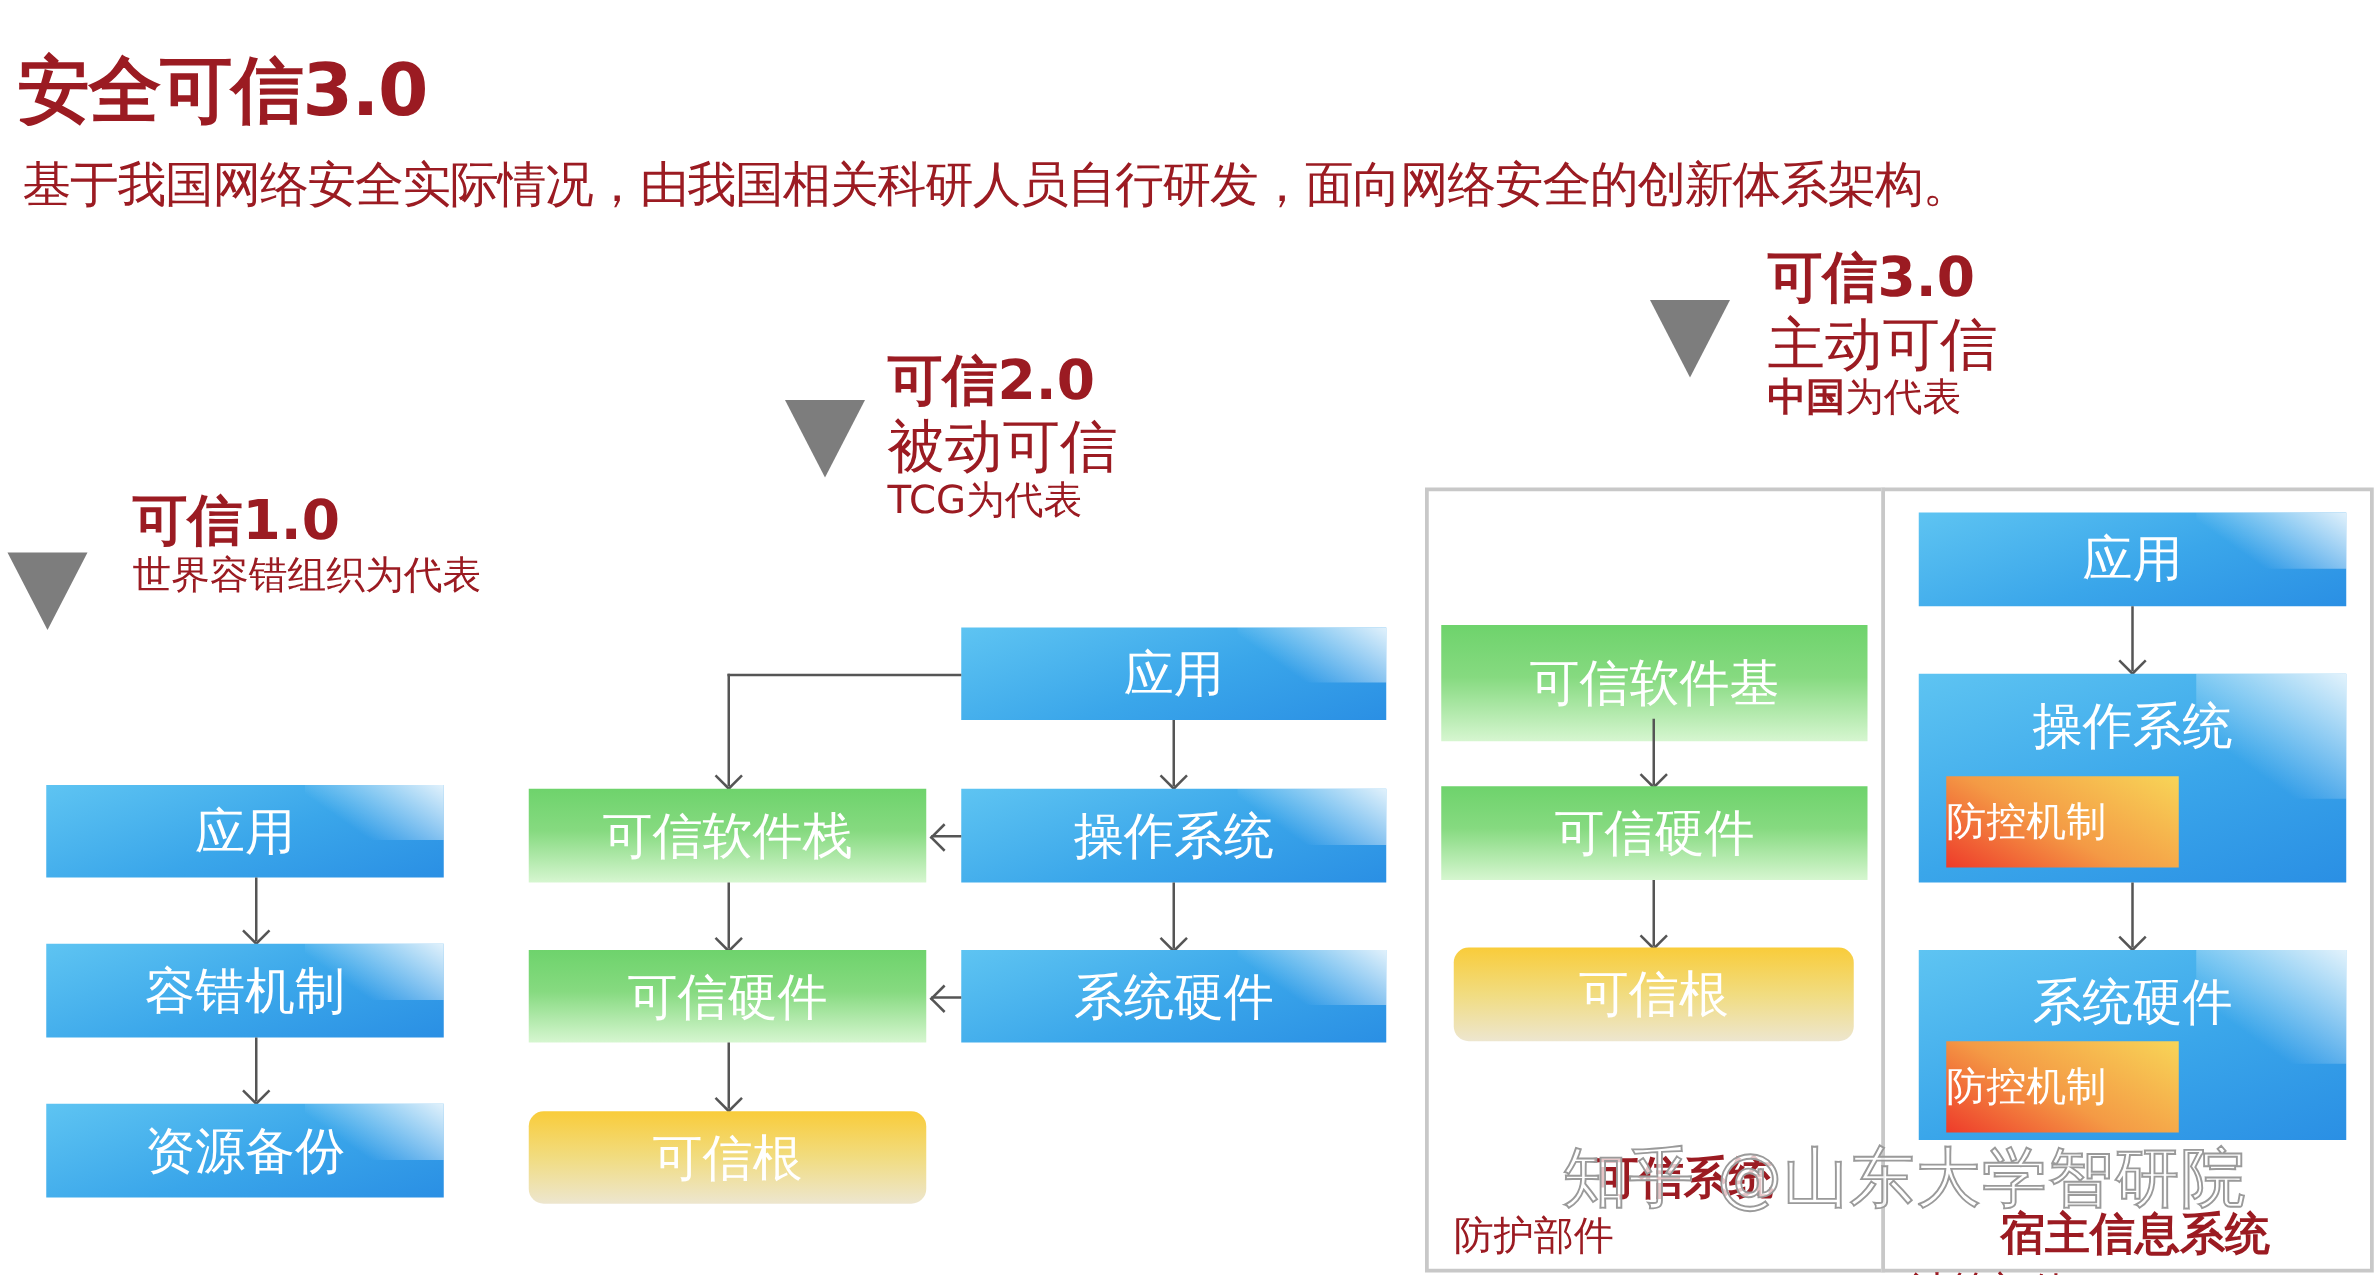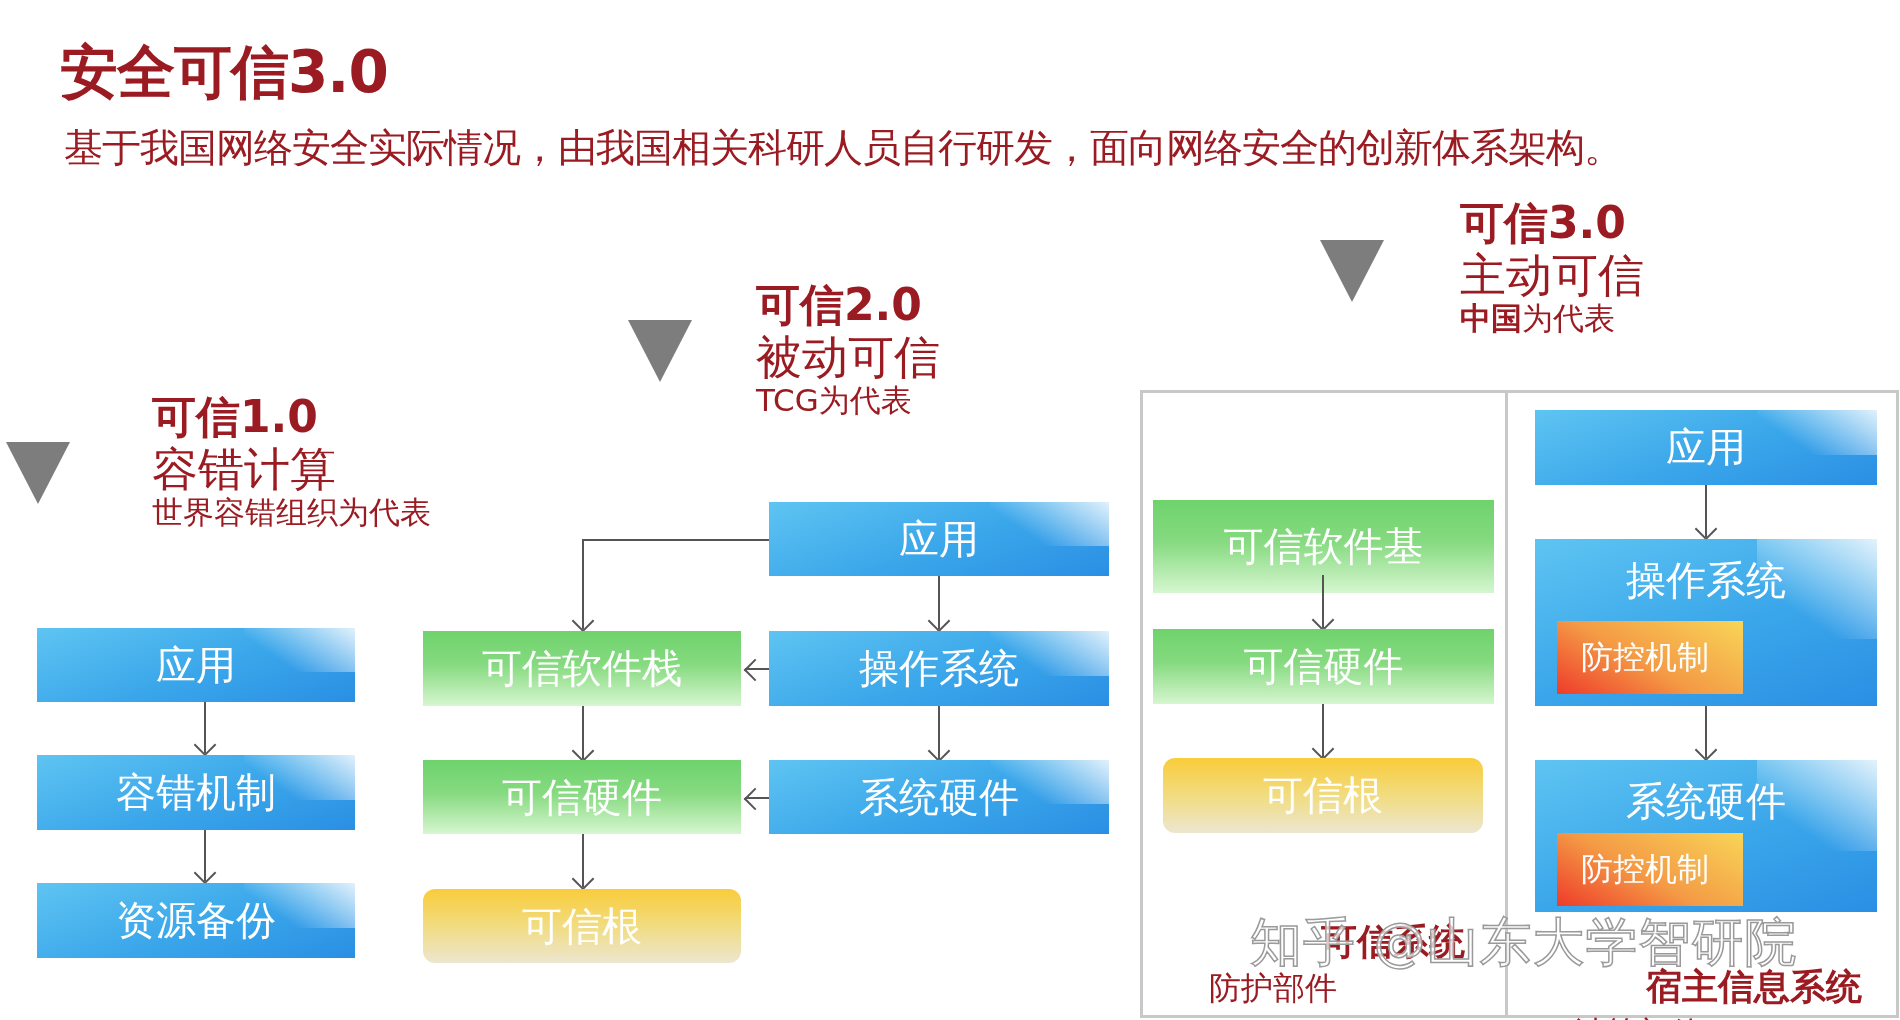--- a/index.html
+++ b/index.html
@@ -1,48 +1,47 @@
 <!DOCTYPE html>
 <html><head>
 <meta charset="utf-8">
 <style>
   html,body{margin:0;padding:0;background:#fff;}
   body{width:1900px;height:1020px;position:relative;overflow:hidden;font-family:"DejaVu Sans","Liberation Sans",sans-serif;}
   .abs{position:absolute;}
-  .red{color:#9b1b22;margin-left:46px;}
+  .red{color:#9b1b22;}
   .title{left:14px;top:34px;font-size:58px;font-weight:bold;letter-spacing:-1px;}
   .subtitle{left:18px;top:121px;font-size:39px;letter-spacing:-1px;}
   .tri{width:0;height:0;border-left:32px solid transparent;border-right:32px solid transparent;border-top:62px solid #888;}
   .h-ver{font-size:44px;font-weight:bold;}
   .h-name{font-size:46px;}
   .h-rep{font-size:31px;}
   .box{position:absolute;display:flex;align-items:center;justify-content:center;color:#fff;font-size:40px;box-sizing:border-box;}
   .blue{background:linear-gradient(160deg,#5ec4f2 0%,#3aa6ea 55%,#2a8fe4 100%);}
   .blue::after{content:"";position:absolute;right:0;top:0;width:35%;height:60%;background:linear-gradient(215deg,rgba(255,255,255,0.85),rgba(255,255,255,0) 70%);pointer-events:none;}
   .green{background:linear-gradient(180deg,#6ed36c 0%,#86da80 45%,#d6f6d0 100%);}
   .yellow{background:linear-gradient(180deg,#f9cc3a 0%,#f1dc80 50%,#ede6cf 100%);border-radius:12px;}
-  .orange{background:linear-gradient(30deg,#ee3b2a 0%,#f49a45 45%,#f8d557 100%);font-size:32px;justify-content:flex-start;padding-left:24px;}
+  .orange{background:linear-gradient(30deg,#ee3b2a 0%,#f49a45 45%,#f8d557 100%);font-size:32px;justify-content:flex-start;}
   .line{position:absolute;background:#555;}
   .arrow-down{position:absolute;width:14px;height:14px;border-right:2px solid #555;border-bottom:2px solid #555;transform:rotate(45deg);}
   .arrow-left{position:absolute;width:14px;height:14px;border-left:2px solid #555;border-bottom:2px solid #555;transform:rotate(45deg);}
   .panel{position:absolute;border:3px solid #c8c8c8;box-sizing:border-box;background:#fff;}
   .panel-label-main{font-size:36px;font-weight:bold;text-align:center;width:100%;}
   .panel-label-sub{font-size:32px;text-align:left;width:100%;padding-left:20px;}
   .watermark{font-size:52px;color:rgba(255,255,255,0.75);-webkit-text-stroke:1.5px #9a9a9a;letter-spacing:1px;white-space:nowrap;}
 </style>
 </head>
 <body>
 
 <div class="abs red title">安全可信3.0</div>
 <div class="abs red subtitle">基于我国网络安全实际情况，由我国相关科研人员自行研发，面向网络安全的创新体系架构。</div>
 
 <div class="abs tri" style="left:6px;top:442px;border-top-color:#7d7d7d;"></div>
 <div class="abs red" style="left:106px;top:392px;line-height:1.15;">
   <div class="h-ver">可信1.0</div>
-  <div class="h-name">容错计算</div>
   <div class="h-rep">世界容错组织为代表</div>
 </div>
 
 <div class="box blue" style="left:37px;top:628px;width:318px;height:74px;">
     <span>应用</span>
   </div>
 <div class="line" style="left:204px;top:702px;width:2px;height:51px;"></div>
 <div class="arrow-down" style="left:197px;top:737px;"></div>
 <div class="box blue" style="left:37px;top:755px;width:318px;height:75px;">
     <span>容错机制</span>

